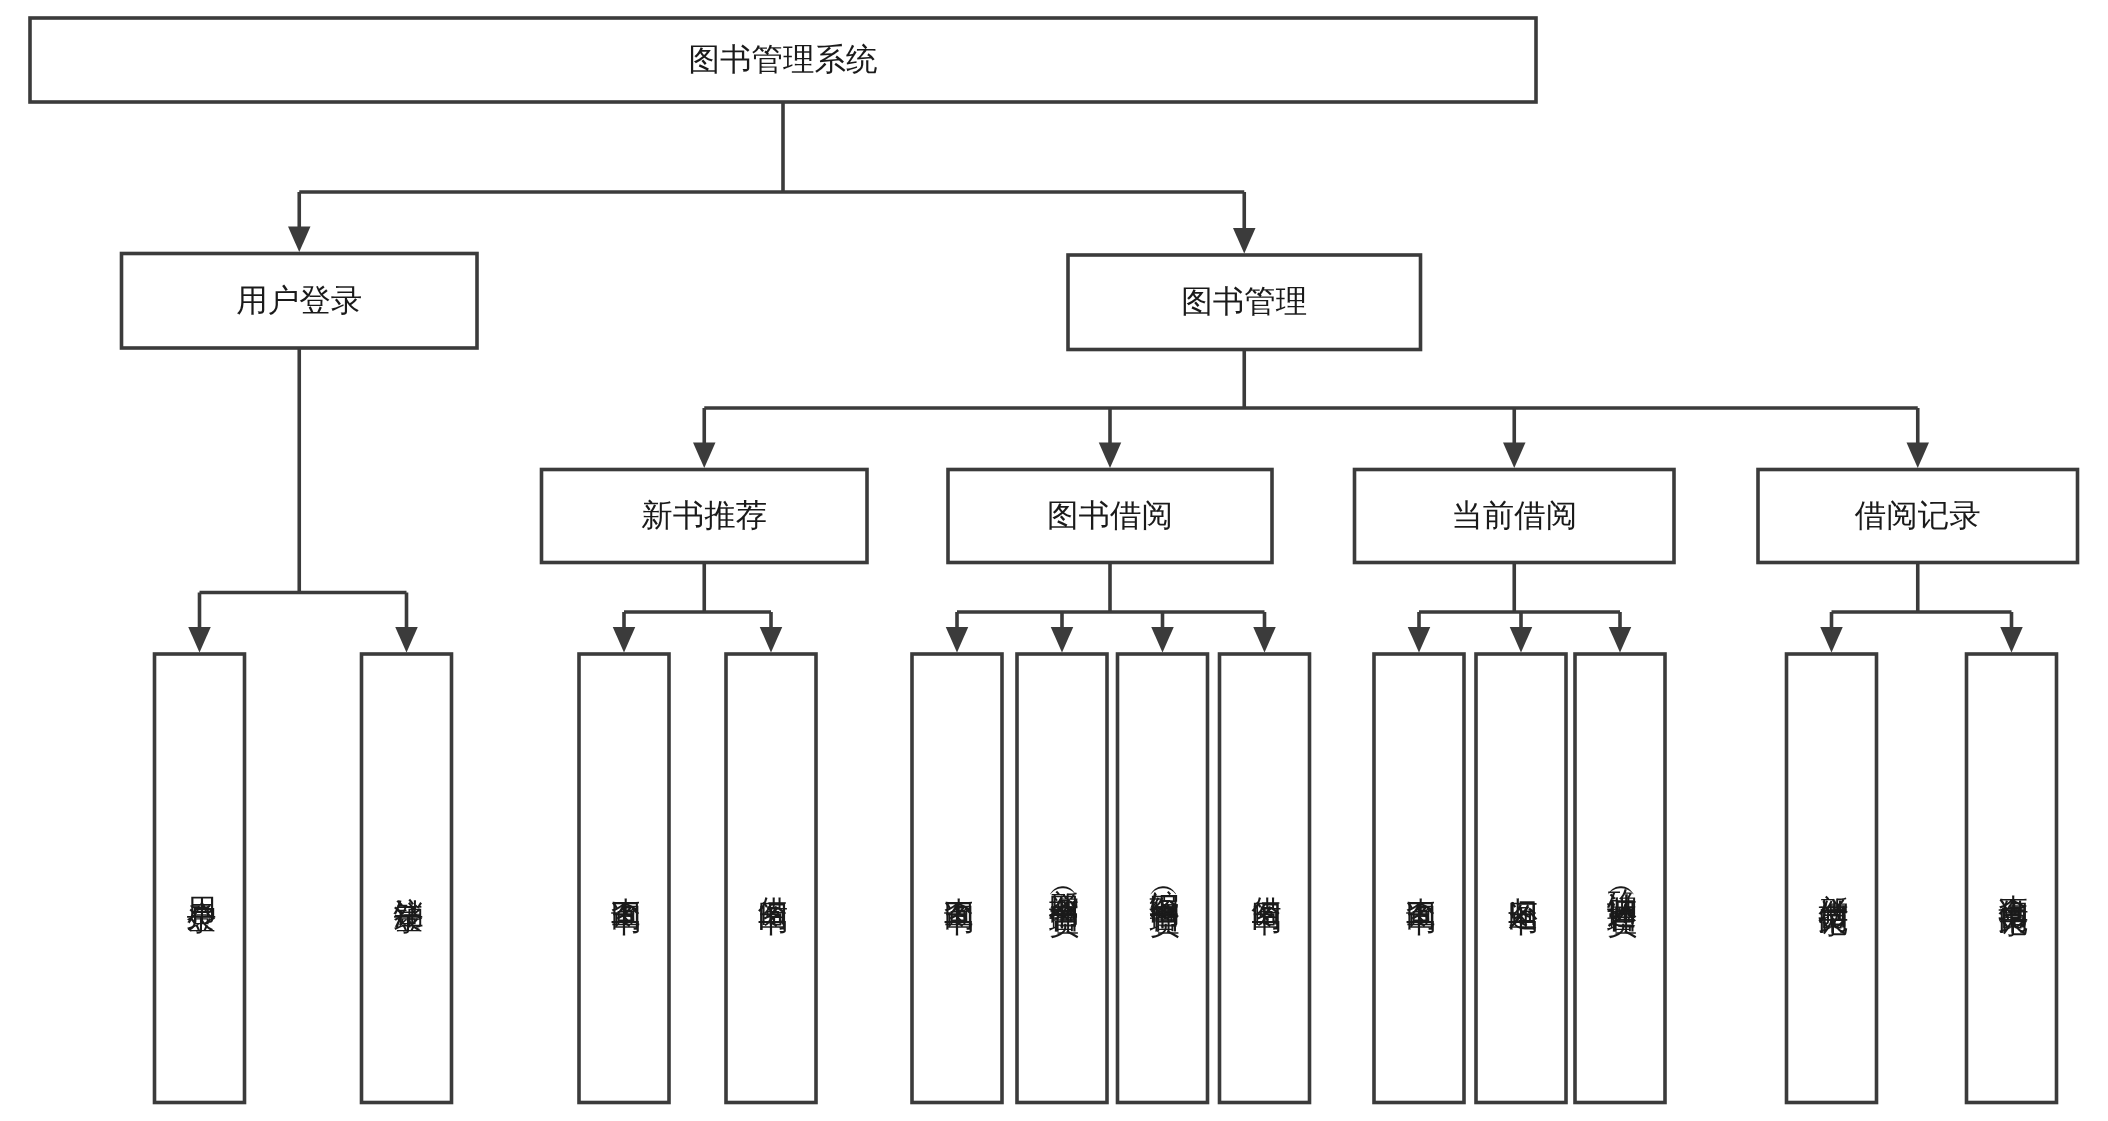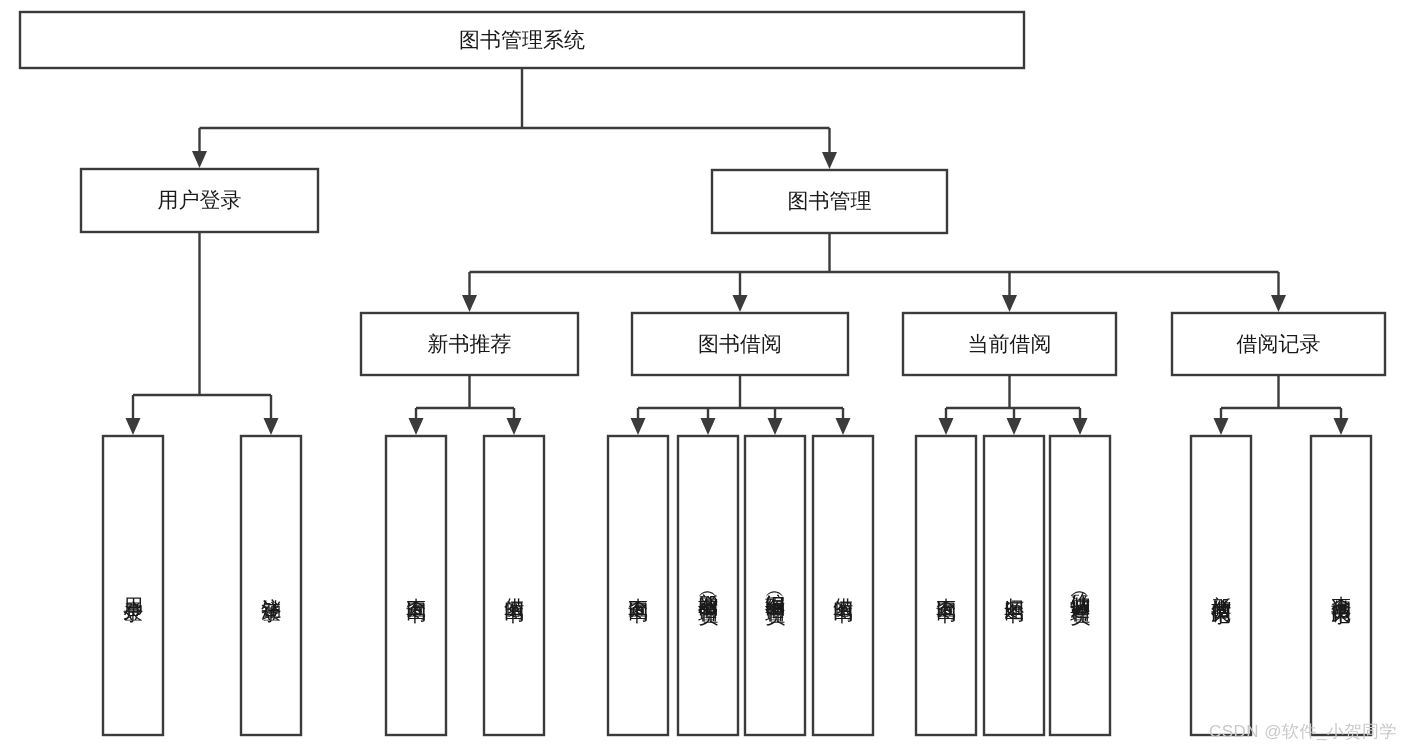--- a/index.html
+++ b/index.html
@@ -175,14 +175,13 @@
       <div class="leaf-label-wrap" style="left: 608px; top: 436px; width: 60px; height: 299px;">查询图书</div>
       <div class="leaf-label-wrap" style="left: 678px; top: 436px; width: 60px; height: 299px;">新增图书（管理员）</div>
       <div class="leaf-label-wrap" style="left: 745px; top: 436px; width: 60px; height: 299px;">编辑图书（管理员）</div>
       <div class="leaf-label-wrap" style="left: 813px; top: 436px; width: 60px; height: 299px;">借阅图书</div>
       <div class="leaf-label-wrap" style="left: 916px; top: 436px; width: 60px; height: 299px;">查询图书</div>
       <div class="leaf-label-wrap" style="left: 984px; top: 436px; width: 60px; height: 299px;">归还图书</div>
       <div class="leaf-label-wrap" style="left: 1050px; top: 436px; width: 60px; height: 299px;">确认归还（管理员）</div>
       <div class="leaf-label-wrap" style="left: 1191px; top: 436px; width: 60px; height: 299px;">新增借阅记录</div>
       <div class="leaf-label-wrap" style="left: 1311px; top: 436px; width: 60px; height: 299px;">查询借阅记录</div>
     </div>
-  <div class="watermark">CSDN @软件_小贺同学</div>
 </div>
 
 </body></html>

